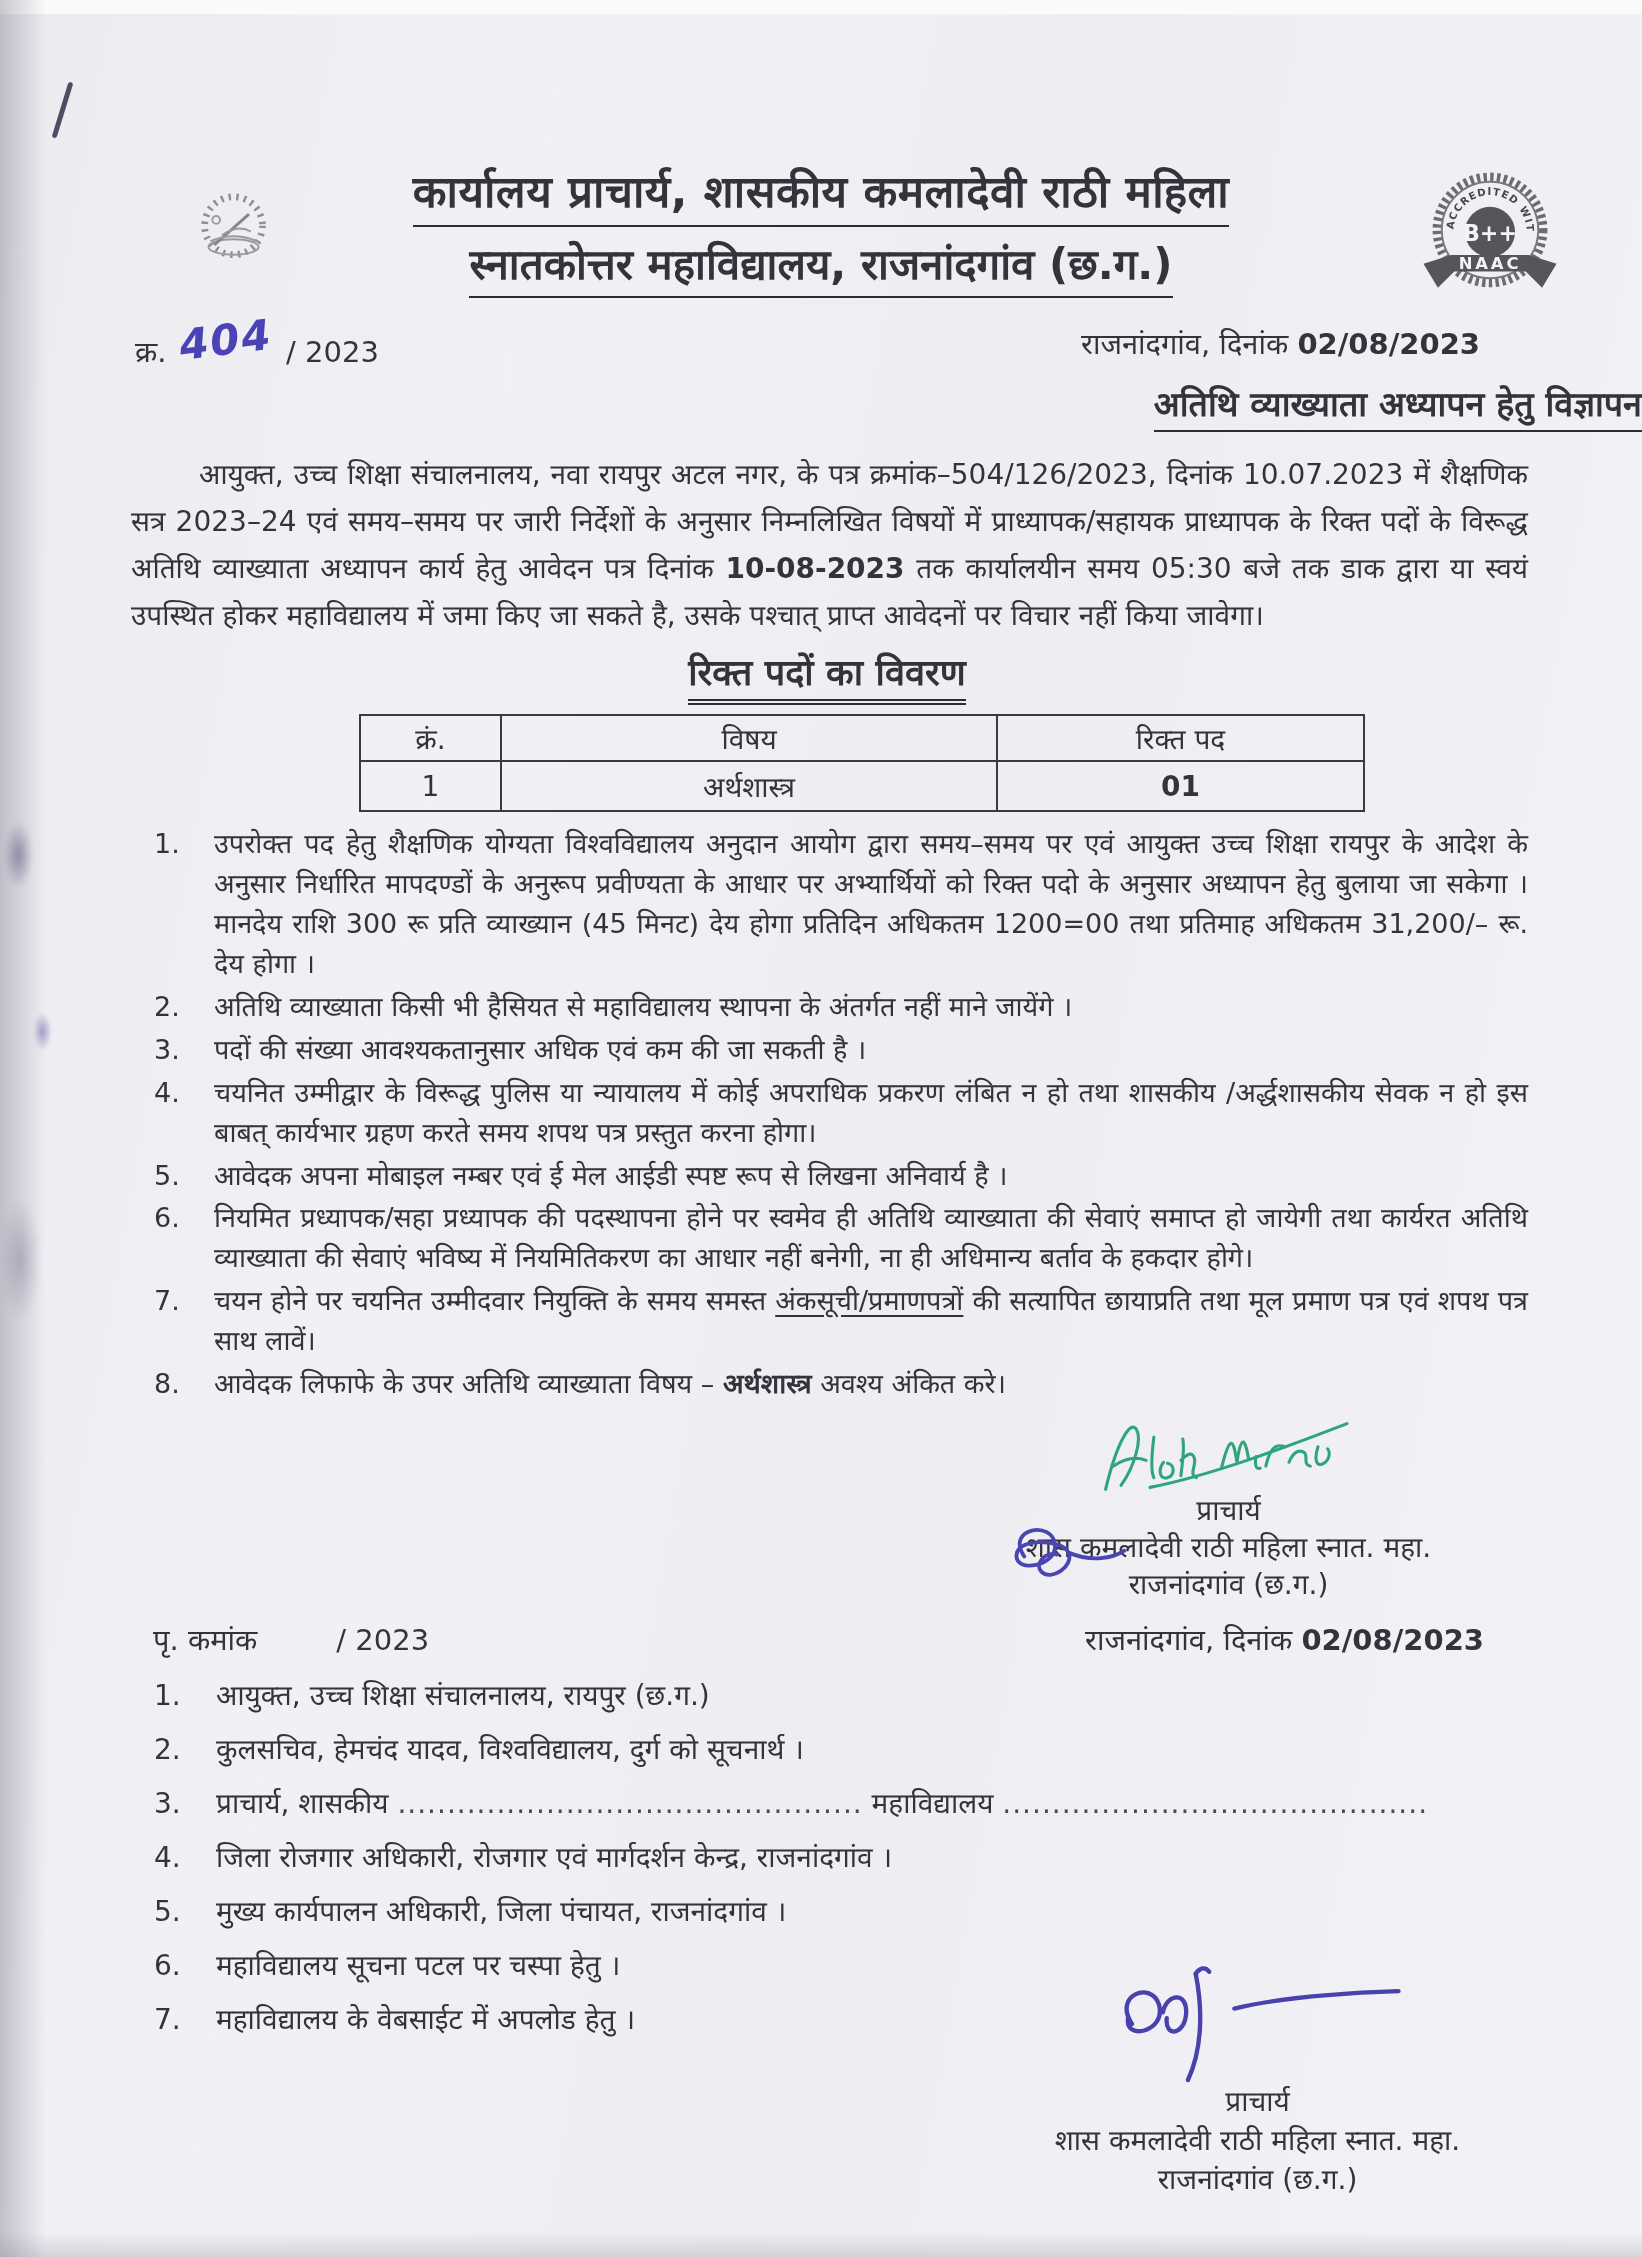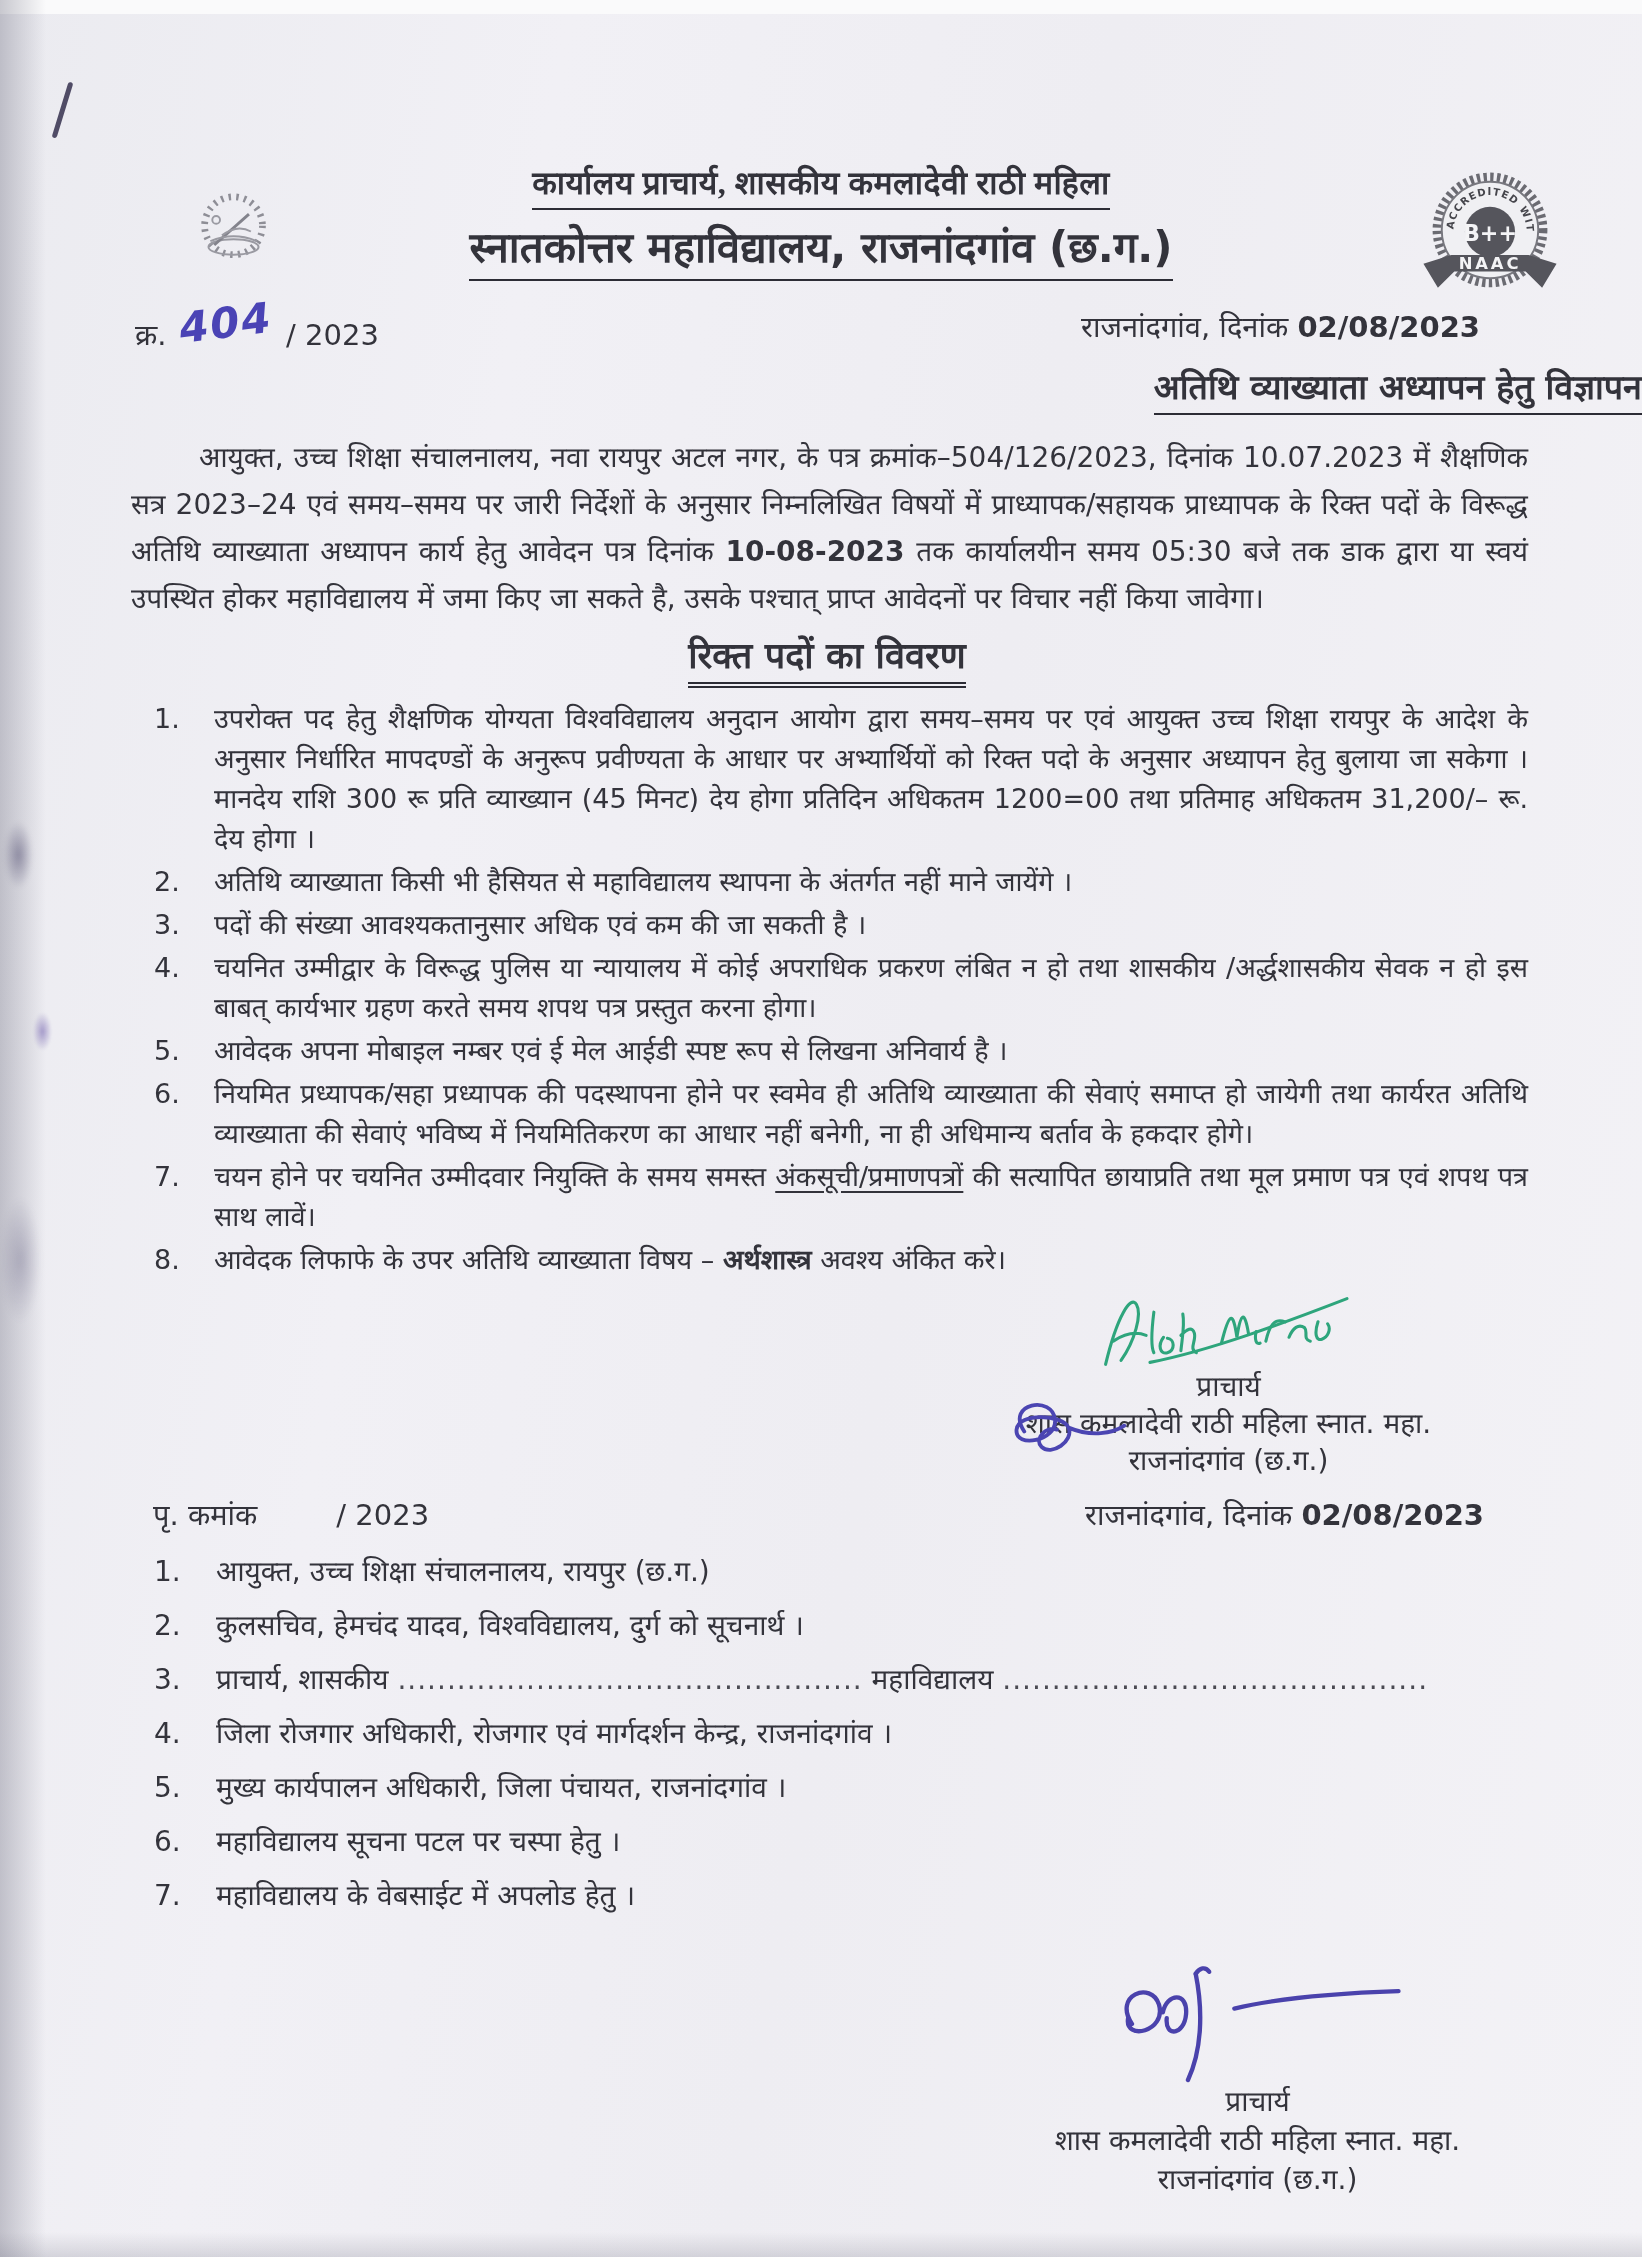--- a/index.html
+++ b/index.html
@@ -24,21 +24,21 @@
   .smudge2 { position:absolute; left:33px; top:1012px; width:19.3px; height:39px;
     background:radial-gradient(ellipse,rgba(95,75,165,.5),transparent 70%); filter:blur(1px); }
   .smudge3 { position:absolute; left:0px; top:1197px; width:41px; height:126px;
     background:radial-gradient(ellipse,rgba(70,65,105,.28),transparent 70%); filter:blur(2.9px); }
 
   
   .letterhead { position:relative; padding-top:160px; text-align:center; }
   .emblem { position:absolute; left:193px; top:191px; }
   .naac { position:absolute; right:70px; top:172px; }
   .hline { display:inline-block; border-bottom:2.9px solid #2c2c35; padding-bottom:4.8px; }
-  .org1 { font-size:32px; font-weight:bold; letter-spacing:0.5px;font-family:Liberation Serif, serif; }
+  .org1 { font-size:44px; font-weight:bold; letter-spacing:0.5px; }
   .org2 { font-size:42px; font-weight:bold; margin-top:7.7px; }
   .contact { font-size:27px; font-weight:bold; margin-top:9.7px; }
   .contact .mail { border-bottom:2.4px solid #2c2c35; padding-bottom:1.9px; }
 
   
   .refrow { display:flex; justify-content:space-between; align-items:flex-start;
     margin:25px 162px 0 135px; font-size:29px; }
   .hand404 { display:inline-block; font-size:42px; font-style:italic; font-weight:600;
     color:#4a43b5; transform:rotate(-7deg) translateY(-7.7px); letter-spacing:1.9px; margin:0 3.9px; }
   .bdate { font-weight:bold; }
@@ -141,20 +141,34 @@
     <div>
       <span>राजनांदगांव, दिनांक </span><span class="bdate">02/08/2023</span>
     </div>
   </div>
 
   <div class="subject"><span class="hline">अतिथि व्याख्याता अध्यापन हेतु विज्ञापन</span></div>
 
   <div class="bodypara"><span>आयुक्त, उच्च शिक्षा संचालनालय, नवा रायपुर अटल नगर, के पत्र क्रमांक–504/126/2023, दिनांक 10.07.2023 में शैक्षणिक सत्र 2023–24 एवं समय–समय पर जारी निर्देशों के अनुसार निम्नलिखित विषयों में प्राध्यापक/सहायक प्राध्यापक के रिक्त पदों के विरूद्ध अतिथि व्याख्याता अध्यापन कार्य हेतु आवेदन पत्र दिनांक </span><span class="bld">10-08-2023</span><span> तक कार्यालयीन समय 05:30 बजे तक डाक द्वारा या स्वयं उपस्थित होकर महाविद्यालय में जमा किए जा सकते है, उसके पश्चात् प्राप्त आवेदनों पर विचार नहीं किया जावेगा।</span></div>
 
   <div class="tblhead"><span class="dbl">रिक्त पदों का विवरण</span></div>
+  <table class="vac">
+    <tbody>
+        <tr>
+      <th class="c1">क्रं.</th>
+      <th class="c2">विषय</th>
+      <th class="c3">रिक्त पद</th>
+    </tr>
+    <tr>
+      <td>1</td>
+      <td>अर्थशास्त्र</td>
+      <td class="bold">01</td>
+    </tr>
+  </tbody>
+    </table>
 
   <div class="terms">
     <div class="term">
         <span class="num">1.</span>
         <span class="txt">उपरोक्त पद हेतु शैक्षणिक योग्यता विश्वविद्यालय अनुदान आयोग द्वारा समय–समय पर एवं आयुक्त उच्च शिक्षा रायपुर के आदेश के अनुसार निर्धारित मापदण्डों के अनुरूप प्रवीण्यता के आधार पर अभ्यार्थियों को रिक्त पदो के अनुसार अध्यापन हेतु बुलाया जा सकेगा । मानदेय राशि 300 रू प्रति व्याख्यान (45 मिनट) देय होगा प्रतिदिन अधिकतम 1200=00 तथा प्रतिमाह अधिकतम 31,200/– रू. देय होगा ।</span>
       </div>
     <div class="term">
         <span class="num">2.</span>
         <span class="txt">अतिथि व्याख्याता किसी भी हैसियत से महाविद्यालय स्थापना के अंतर्गत नहीं माने जायेंगे ।</span>
       </div>

